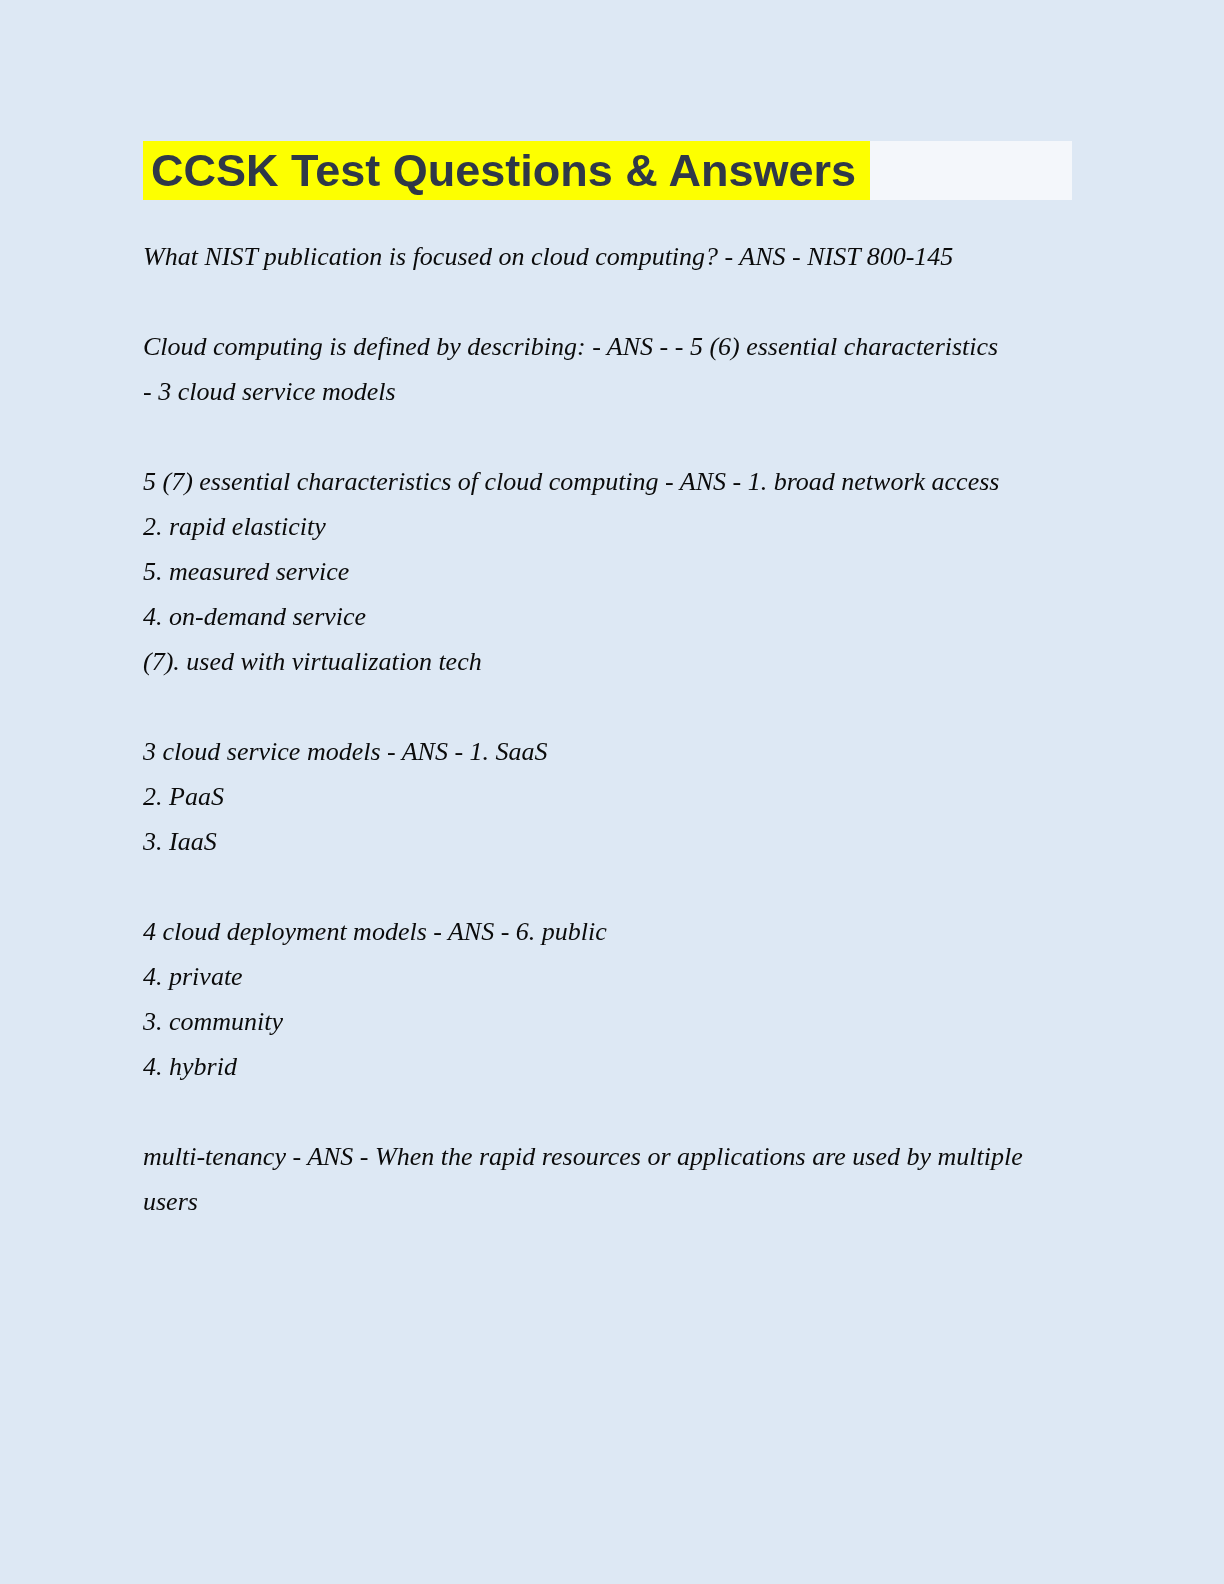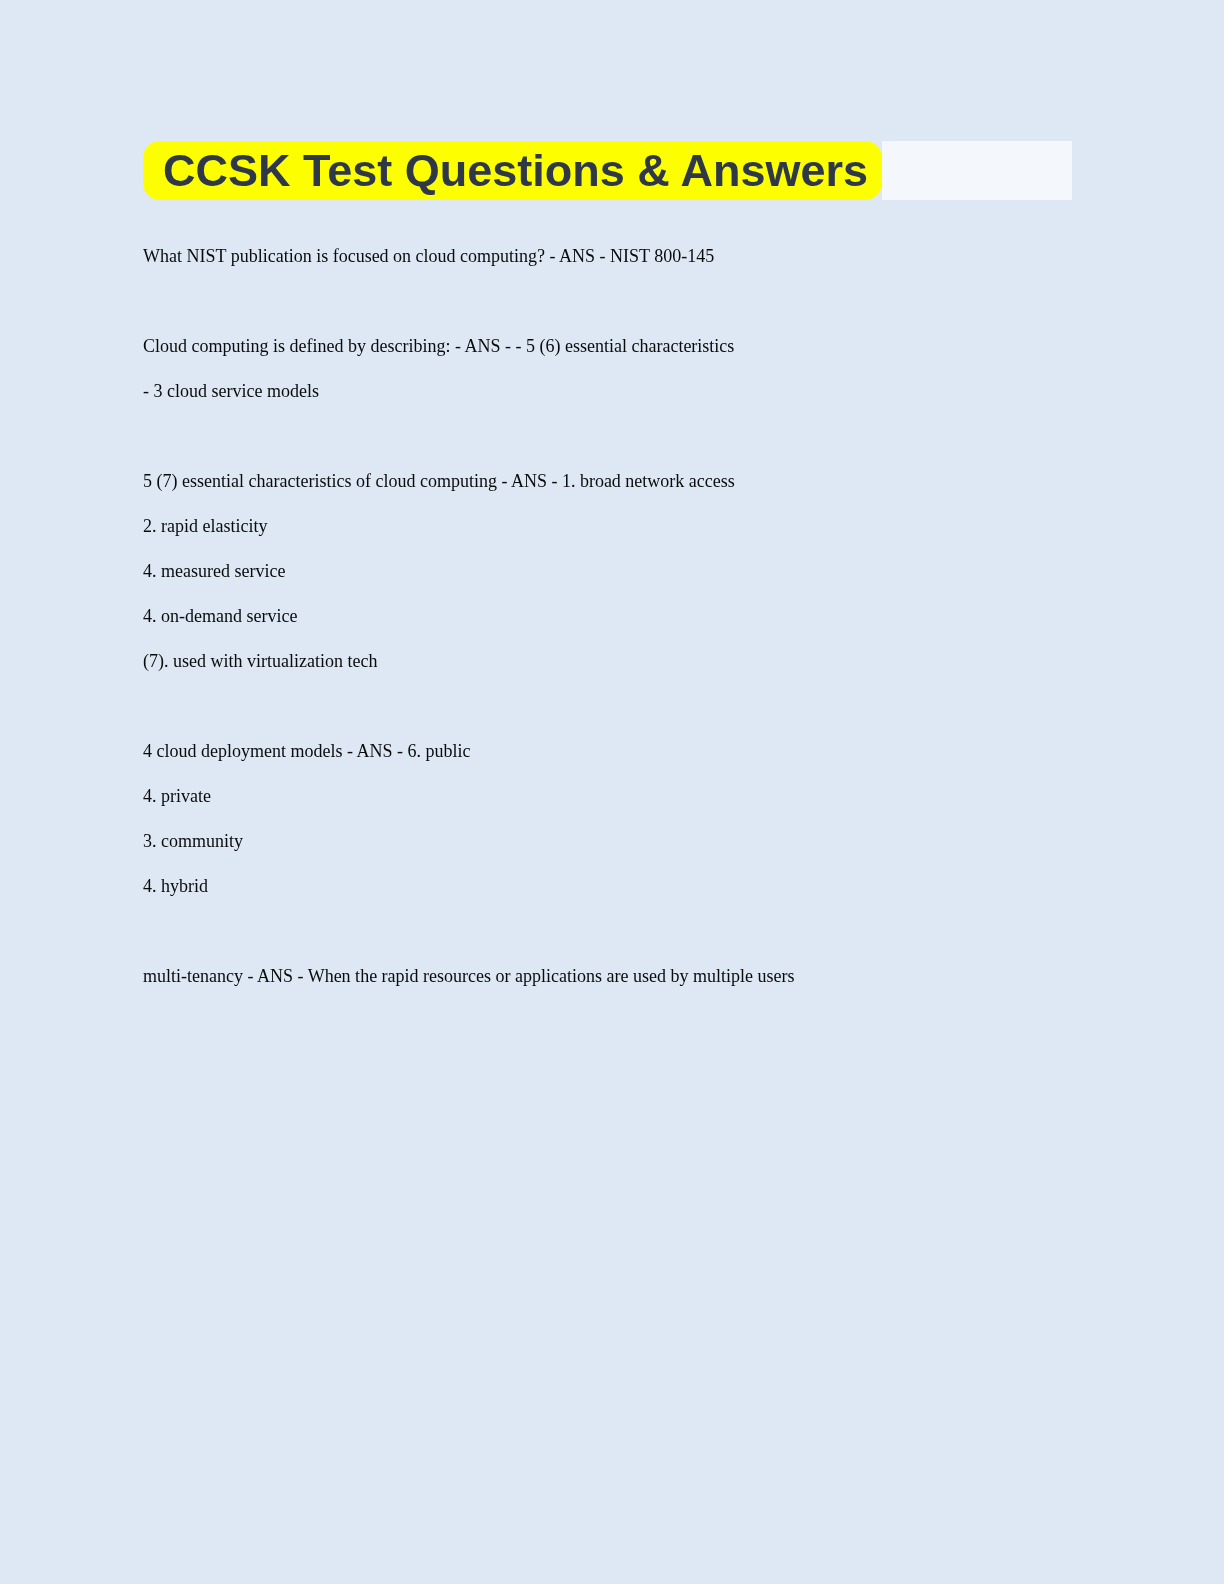--- a/index.html
+++ b/index.html
@@ -30,40 +30,40 @@
     height: 59px;
     font-family: "Liberation Sans", sans-serif;
     font-weight: bold;
     font-size: 45px;
     line-height: 57px;
     letter-spacing: 0px;
     color: var(--title-text);
   }
   .doc-title .highlight {
     background: var(--highlight);
-    padding: 1px 14px 1px 20px;
+    padding: 1px 14px 1px 8px;
     white-space: nowrap;
-    border-radius: 17px;
   }
   .doc-title .title-tail {
     flex: 1;
     background: var(--title-tail);
   }
   .qa-doc {
     margin-top: 34px;
     width: 940px;
     color: var(--body-text);
   }
   .qa-block + .qa-block {
     margin-top: 45px;
   }
   .qa-line {
-    font-size: 18px;
+    font-size: 26px;
     line-height: 45px;
     color: var(--body-text);
+    font-style: italic;
   }
 </style>
 </head>
 <body>
 
 <div class="page">
   <h1 class="doc-title">
     <span class="highlight">CCSK Test Questions &amp; Answers</span>
     <span class="title-tail"></span>
   </h1>
@@ -71,23 +71,28 @@
       <div class="qa-block">
         <p class="qa-line">What NIST publication is focused on cloud computing? - ANS - NIST 800-145</p>
       </div>
       <div class="qa-block">
         <p class="qa-line">Cloud computing is defined by describing: - ANS - - 5 (6) essential characteristics</p>
         <p class="qa-line">- 3 cloud service models</p>
       </div>
       <div class="qa-block">
         <p class="qa-line">5 (7) essential characteristics of cloud computing - ANS - 1. broad network access</p>
         <p class="qa-line">2. rapid elasticity</p>
-        <p class="qa-line">4. measured service</p>
+        <p class="qa-line">5. measured service</p>
         <p class="qa-line">4. on-demand service</p>
         <p class="qa-line">(7). used with virtualization tech</p>
+      </div>
+      <div class="qa-block">
+        <p class="qa-line">3 cloud service models - ANS - 1. SaaS</p>
+        <p class="qa-line">2. PaaS</p>
+        <p class="qa-line">3. IaaS</p>
       </div>
       <div class="qa-block">
         <p class="qa-line">4 cloud deployment models - ANS - 6. public</p>
         <p class="qa-line">4. private</p>
         <p class="qa-line">3. community</p>
         <p class="qa-line">4. hybrid</p>
       </div>
       <div class="qa-block">
         <p class="qa-line">multi-tenancy - ANS - When the rapid resources or applications are used by multiple users</p>
       </div>

